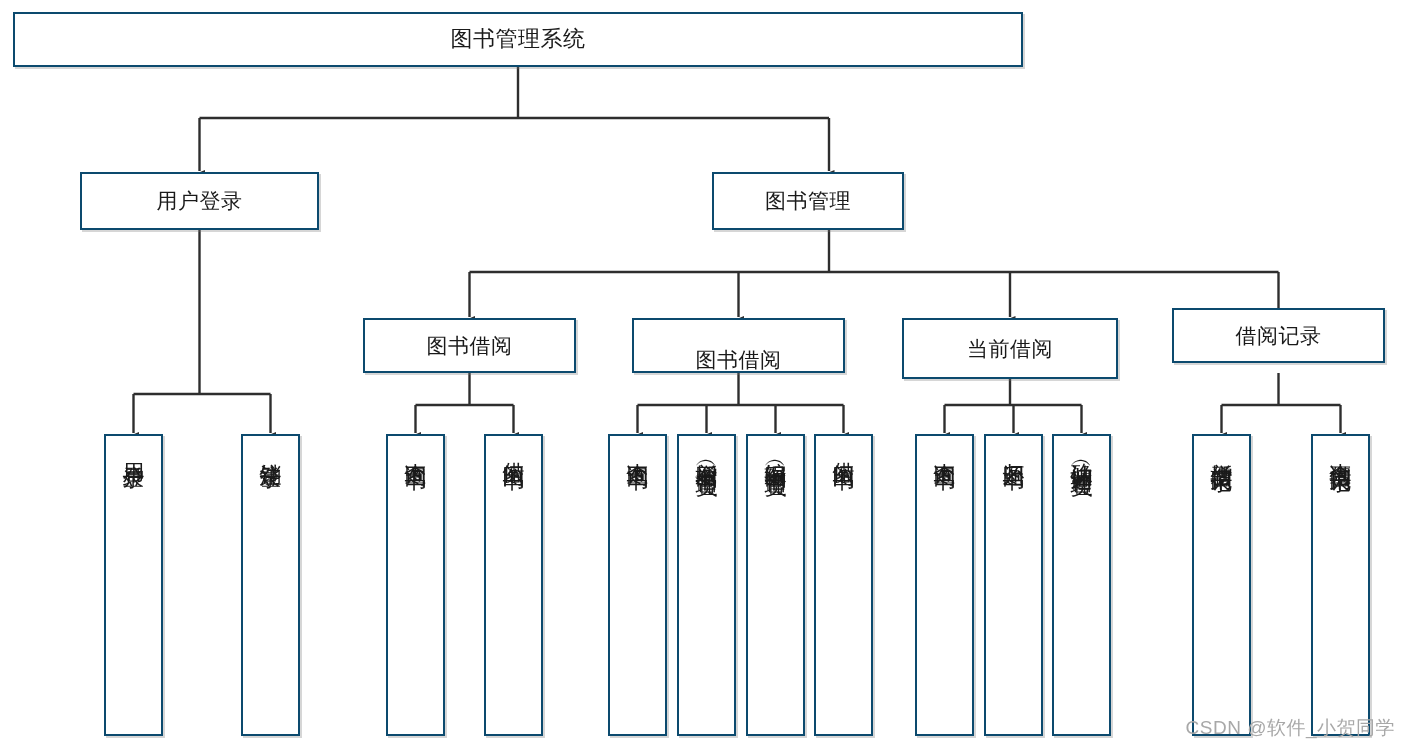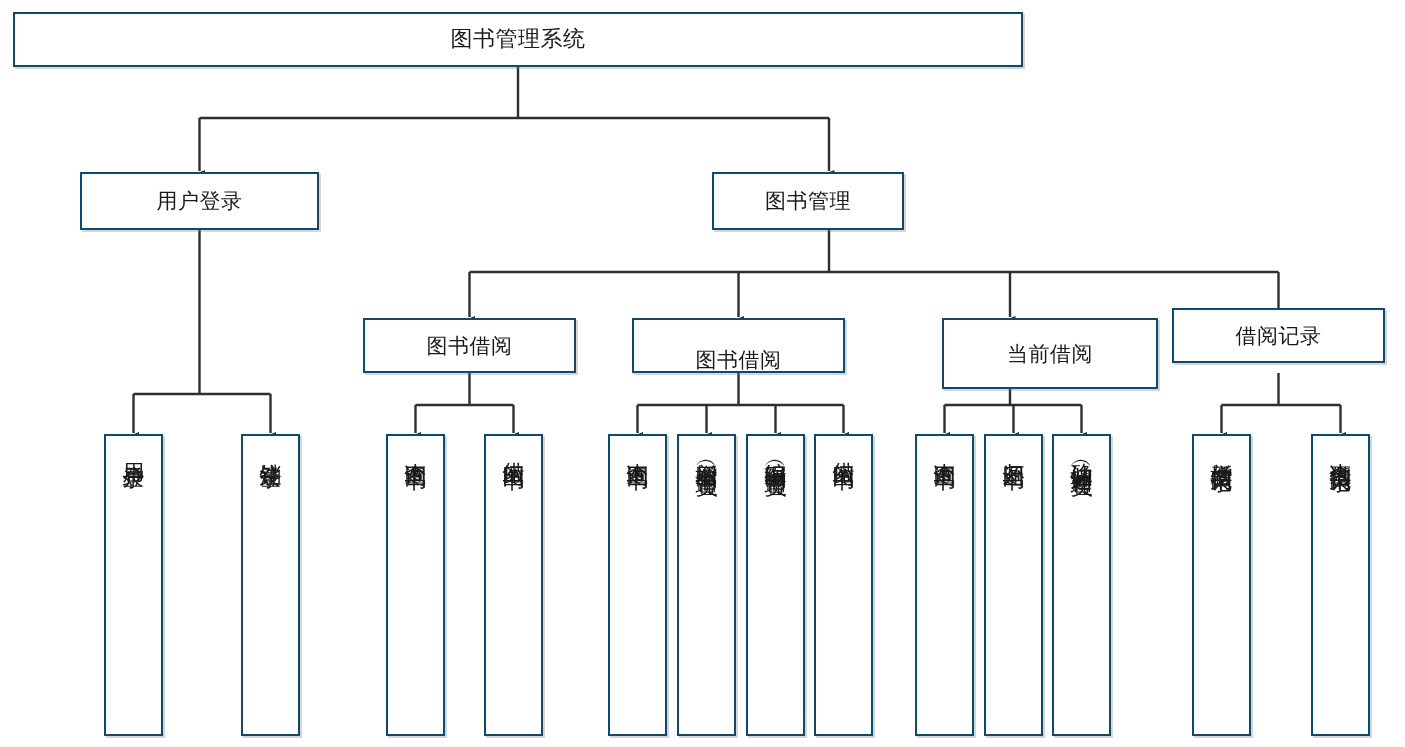--- a/index.html
+++ b/index.html
@@ -129,21 +129,21 @@
       </div>
       <div class="node h" style="left: 712px; top: 172px; width: 192px; height: 58px;">
         <span class="label">图书管理</span>
       </div>
       <div class="node h" style="left: 363px; top: 318px; width: 213px; height: 55px;">
         <span class="label">图书借阅</span>
       </div>
       <div class="node h" style="left: 632px; top: 318px; width: 213px; height: 55px; align-items: flex-end;">
         <span class="label">图书借阅</span>
       </div>
-      <div class="node h" style="left: 942px; top: 318px; width: 216px; height: 71px;">
+      <div class="node h" style="left: 902px; top: 318px; width: 216px; height: 61px;">
         <span class="label">当前借阅</span>
       </div>
       <div class="node h" style="left: 1172px; top: 308px; width: 213px; height: 55px;">
         <span class="label">借阅记录</span>
       </div>
       <div class="node v" style="left: 104px; top: 434px; width: 59px; height: 302px;">
         <span class="label">用户登录</span>
       </div>
       <div class="node v" style="left: 241px; top: 434px; width: 59px; height: 302px;">
         <span class="label">注销登录</span>
@@ -176,13 +176,14 @@
         <span class="label">确认归还（管理员）</span>
       </div>
       <div class="node v" style="left: 1192px; top: 434px; width: 59px; height: 302px;">
         <span class="label">新增借阅记录</span>
       </div>
       <div class="node v" style="left: 1311px; top: 434px; width: 59px; height: 302px;">
         <span class="label">查询借阅记录</span>
       </div>
     </div>
 
+  <div id="watermark">CSDN @软件_小贺同学</div>
 </div>
 
 </body></html>

